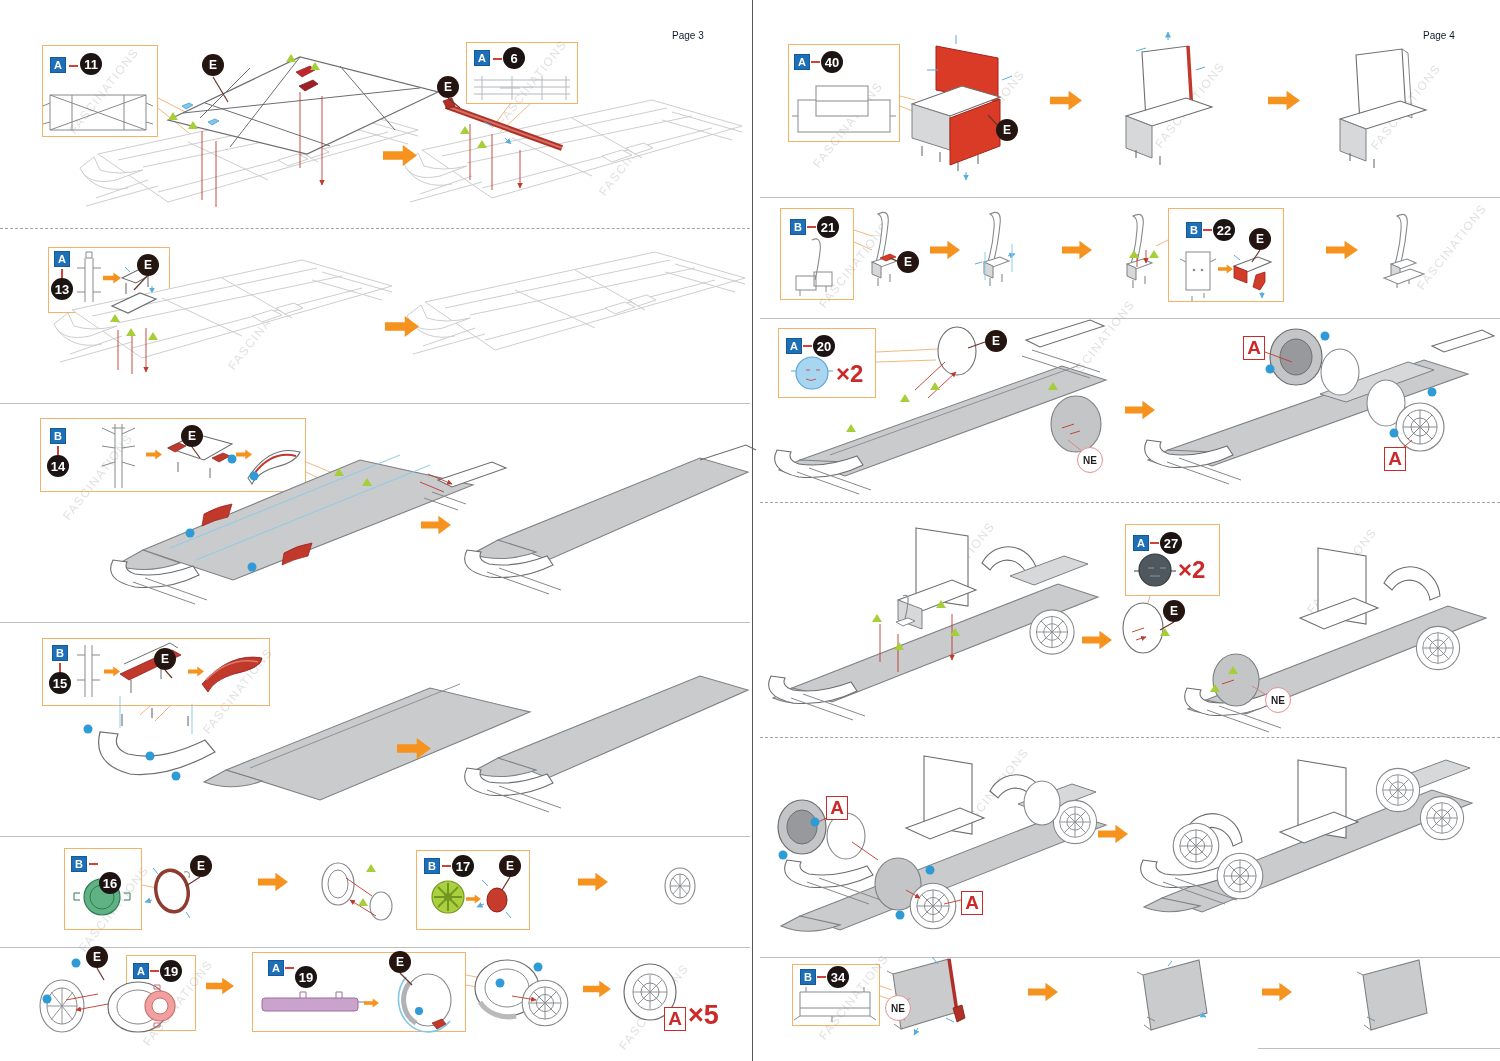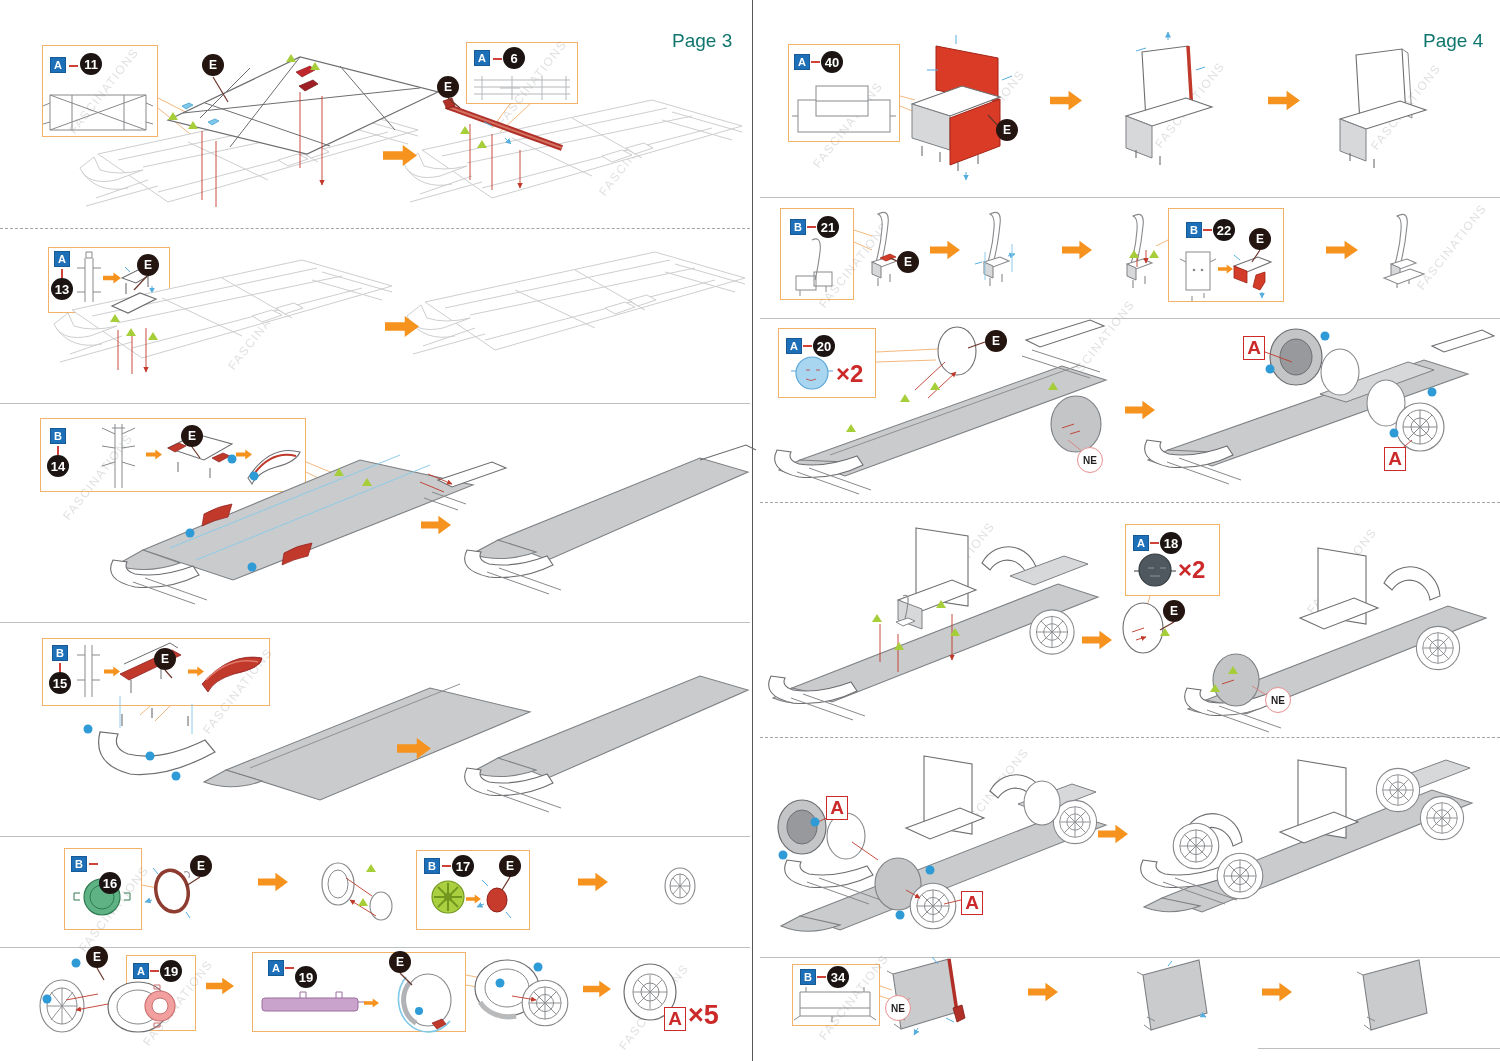--- a/index.html
+++ b/index.html
@@ -19,21 +19,21 @@
        font-weight:bold;font-size:13px;display:flex;align-items:center;justify-content:center;z-index:3;}
   .ebadge{position:absolute;width:22px;height:22px;border-radius:50%;background:#241511;color:#fff;
        font-weight:bold;font-size:12px;display:flex;align-items:center;justify-content:center;z-index:3;}
   .dash-h{position:absolute;width:9px;height:2px;background:#d04237;z-index:3;}
   .dash-v{position:absolute;width:2px;height:9px;background:#d04237;z-index:3;}
   .ne{position:absolute;width:26px;height:26px;border-radius:50%;border:1.5px solid #e89090;background:#fff;
       color:#231f20;font-weight:bold;font-size:10px;display:flex;align-items:center;justify-content:center;z-index:3;box-sizing:border-box;}
   .reda{position:absolute;width:22px;height:24px;border:1.5px solid #cc2a2a;background:#fff;color:#cc2a2a;
       font-weight:bold;font-size:19px;display:flex;align-items:center;justify-content:center;z-index:3;box-sizing:border-box;}
   .qty{position:absolute;color:#cc2a2a;font-weight:bold;z-index:3;}
-  .pagelabel{position:absolute;font-size:19px;color:#0f766e;z-index:3;}
+  .pagelabel{position:absolute;font-size:10px;color:#0f172a;z-index:3;}
   .arrow{position:absolute;background:#f6921e;z-index:3;
      clip-path:polygon(0 32%,58% 32%,58% 4%,100% 50%,58% 96%,58% 68%,0 68%);}
 </style>
 </head>
 <body>
 
 <div id="root">
 
   <div class="sep dashed" style="left:0;top:228px;width:750px"></div>
   <div class="sep solid" style="left:0;top:403px;width:750px"></div>
@@ -539,21 +539,21 @@
   <div class="num" style="left:47px;top:455px">14</div>
   <div class="num" style="left:49px;top:672px">15</div>
   <div class="num" style="left:99px;top:872px">16</div>
   <div class="num" style="left:452px;top:855px">17</div>
   <div class="num" style="left:160px;top:960px">19</div>
   <div class="num" style="left:295px;top:966px">19</div>
   <div class="num" style="left:821px;top:51px">40</div>
   <div class="num" style="left:817px;top:216px">21</div>
   <div class="num" style="left:1213px;top:219px">22</div>
   <div class="num" style="left:813px;top:335px">20</div>
-  <div class="num" style="left:1160px;top:532px">18</div>
+  <div class="num" style="left:1160px;top:532px">27</div>
   <div class="num" style="left:827px;top:966px">34</div>
 
   <div class="ebadge" style="left:202px;top:54px">E</div>
   <div class="ebadge" style="left:437px;top:76px">E</div>
   <div class="ebadge" style="left:137px;top:254px">E</div>
   <div class="ebadge" style="left:181px;top:425px">E</div>
   <div class="ebadge" style="left:154px;top:648px">E</div>
   <div class="ebadge" style="left:190px;top:855px">E</div>
   <div class="ebadge" style="left:499px;top:855px">E</div>
   <div class="ebadge" style="left:86px;top:946px">E</div>

